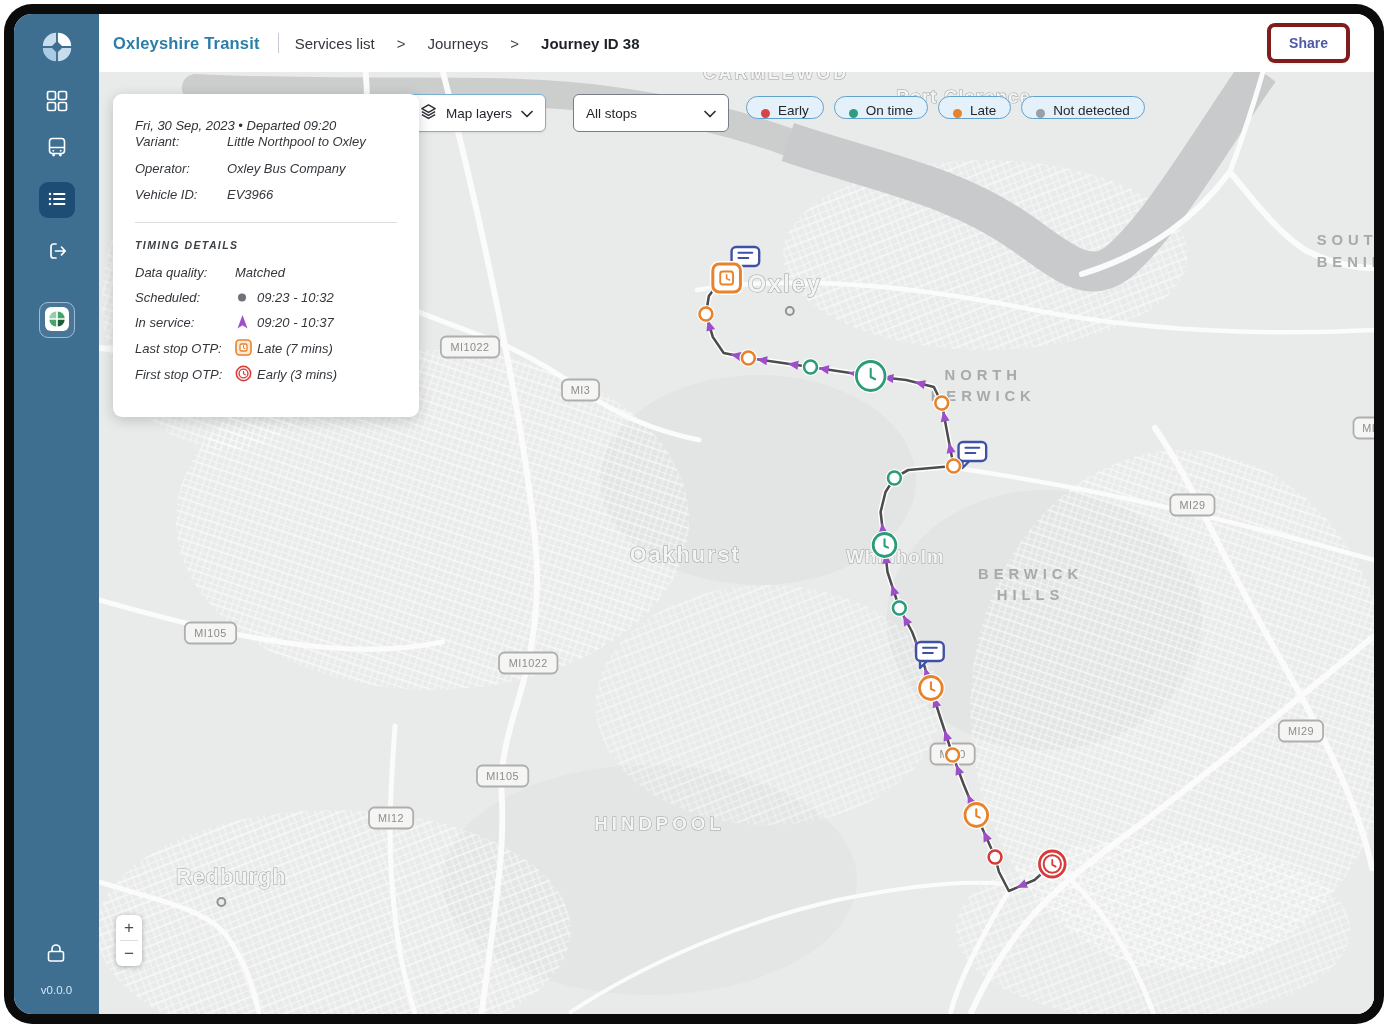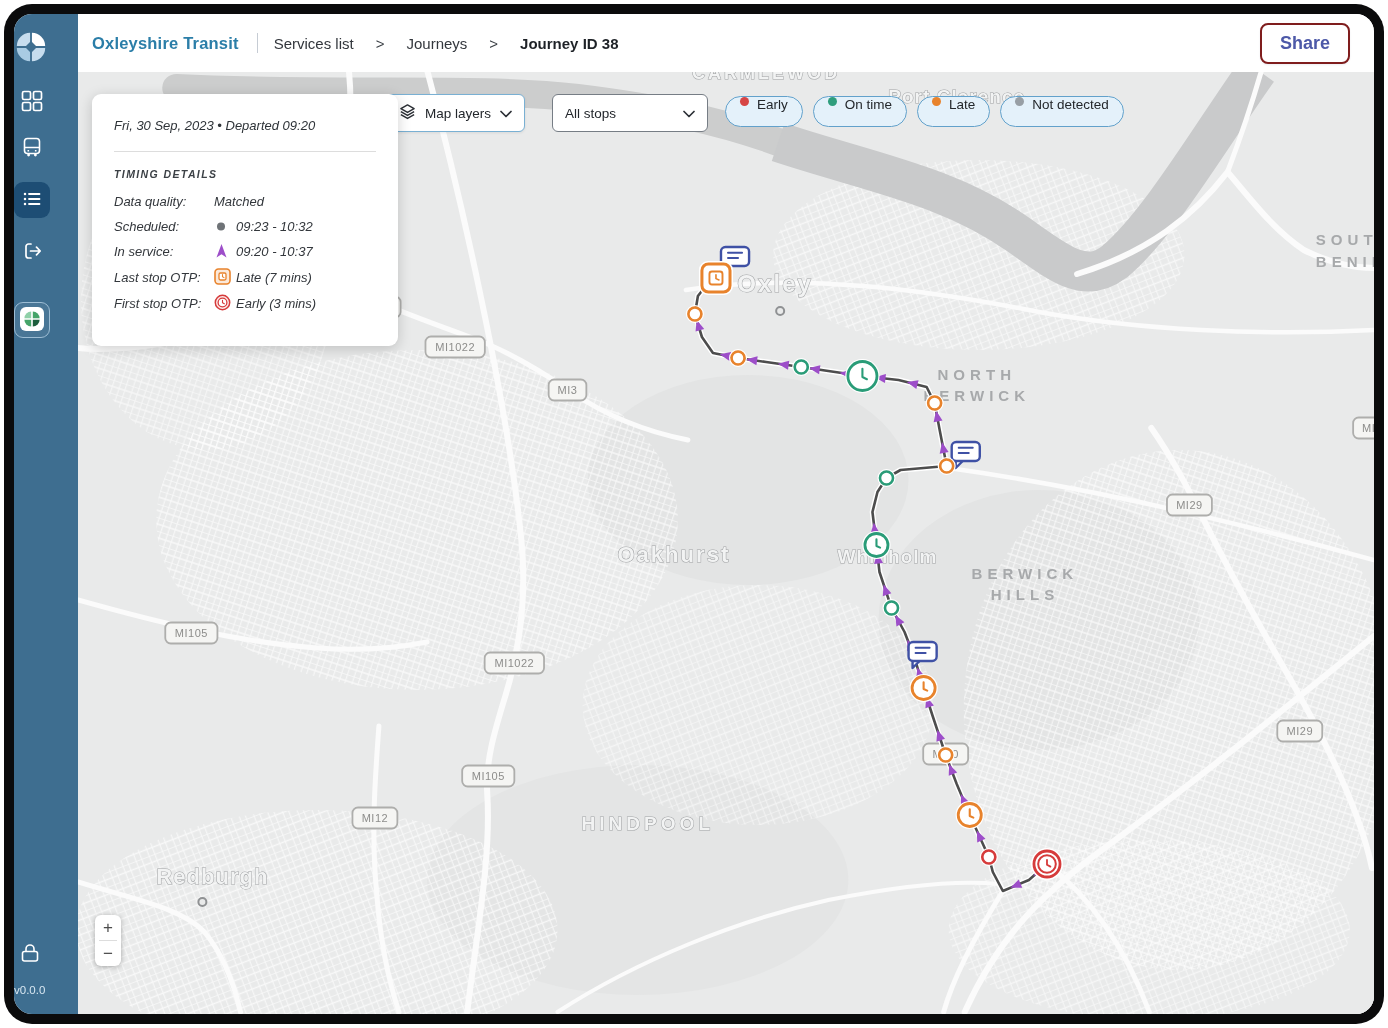--- a/index.html
+++ b/index.html
@@ -1,39 +1,39 @@
 <!DOCTYPE html>
 <html><head>
 <meta charset="utf-8">
 <style>
   html,body{margin:0;padding:0;width:1388px;height:1028px;background:#ffffff;
     font-family:"Liberation Sans",sans-serif;-webkit-font-smoothing:antialiased;}
   .device{position:absolute;left:4px;top:4px;width:1380px;height:1020px;background:#0b0b0c;border-radius:28px;}
   .app{position:absolute;left:10px;top:10px;right:10px;bottom:10px;background:#ffffff;border-radius:18px;overflow:hidden;display:flex;}
   
-  .sidebar{width:64px;flex:none;background:#3e6e90;display:flex;flex-direction:column;align-items:flex-start;}
+  .sidebar{width:85px;flex:none;background:#3e6e90;display:flex;flex-direction:column;align-items:center;}
   .logo{margin-top:16px;width:34px;height:34px;}
   .snav{display:flex;flex-direction:column;align-items:center;margin-top:26px;}
   .sbtn{background:none;border:none;padding:0;margin:0 0 22px;width:24px;height:24px;cursor:pointer;display:flex;align-items:center;justify-content:center;}
   .sbtn.active{width:36px;height:36px;background:#1d4d74;border-radius:9px;}
   .sbtn.appbtn{width:36px;height:36px;border:1.5px solid #9dbdd4;border-radius:9px;background:rgba(255,255,255,.06);margin-top:16px;}
   .sb-bottom{margin-top:auto;display:flex;flex-direction:column;align-items:center;padding-bottom:18px;}
   .lockbtn{background:none;border:none;padding:0;cursor:pointer;}
   .version{margin-top:16px;font-size:11.5px;color:#d7e6f1;}
   
   .main{flex:1;display:flex;flex-direction:column;min-width:0;}
   header{height:58px;flex:none;display:flex;align-items:center;background:#fff;padding:0 24px 0 14px;position:relative;z-index:6;}
   .brand{color:#2b7ea8;font-weight:700;font-size:16.5px;letter-spacing:.2px;cursor:pointer;}
   .hdiv{width:1px;height:20px;background:#c6ccd4;margin:0 16px 0 18px;}
   .breadcrumb{display:flex;align-items:center;gap:22px;font-size:15px;color:#33373d;}
   .bc-sep{color:#3a3f45;}
   .bc-item{cursor:pointer;}
   .bc-item.current{font-weight:700;color:#1e2227;}
-  .share{margin-left:auto;background:#fff;border:2px solid #7f1d1d;border-radius:8px;padding:8px 18px;
-    color:#4d59a8;font-weight:700;font-size:18px;cursor:pointer;box-shadow:0 1px 2px rgba(30,40,90,.08);font-family:inherit;}
+  .share{margin-left:auto;background:#fff;border:4px solid #7f1d1d;border-radius:8px;padding:8px 18px;
+    color:#4d59a8;font-weight:700;font-size:14px;cursor:pointer;box-shadow:0 1px 2px rgba(30,40,90,.08);font-family:inherit;}
   
   .map-wrap{position:relative;flex:1;background:#e9eaea;overflow:hidden;}
   #map-svg{position:absolute;left:0;top:0;width:100%;height:100%;}
   
   .card{position:absolute;left:14px;top:22px;width:262px;background:#fff;border-radius:9px;
     box-shadow:0 3px 14px rgba(0,0,0,.18);padding:24px 22px 26px;z-index:4;font-size:13px;color:#33373c;font-style:italic;}
   .card .date{font-size:13px;color:#2e3338;}
   .card h2{margin:10px 0 24px;font-size:18.5px;font-weight:700;color:#1d2126;letter-spacing:.2px;}
   .drow{display:flex;margin-bottom:9px;line-height:1.35;}
   .dlabel{width:92px;flex:none;}
@@ -42,21 +42,21 @@
   .theading{font-size:10.5px;font-weight:700;letter-spacing:1.4px;color:#3c4146;margin-bottom:14px;}
   .trow{display:flex;align-items:flex-end;margin-bottom:9px;}
   .tlabel{width:100px;flex:none;}
   .ticon{width:22px;flex:none;display:flex;align-items:center;}
   
   .ctrl{position:absolute;top:22px;height:38px;background:#fff;display:flex;align-items:center;
     border-radius:6px;font-size:13.5px;color:#23272c;cursor:pointer;z-index:3;font-family:inherit;text-align:center;}
   .ctrl.layers{left:308px;border:1.5px solid #79b0d3;padding:0 12px;gap:9px;box-shadow:0 1px 3px rgba(0,0,0,.08);}
   .ctrl.stops{left:474px;width:156px;border:1px solid #767d85;padding:0 12px;justify-content:space-between;}
   .legend{position:absolute;left:647px;top:24px;display:flex;gap:10px;z-index:3;}
-  .pill{height:31px;display:flex;align-items:flex-start;gap:8px;padding:0 14px;border-radius:16px;
+  .pill{height:23px;display:flex;align-items:flex-end;gap:8px;padding:0 14px;border-radius:16px;
     background:#e4f1fa;border:1px solid #62a1cb;font-size:13.5px;color:#23272b;cursor:pointer;font-family:inherit;}
   .pilldot{width:9px;height:9px;border-radius:50%;flex:none;}
   
   .zoomctrl{position:absolute;left:17px;bottom:48px;width:26px;background:#fff;border-radius:6px;
     box-shadow:0 1px 5px rgba(0,0,0,.3);z-index:3;display:flex;flex-direction:column;}
   .zoomctrl button{background:none;border:none;height:25px;font-size:17px;color:#4b4b4b;cursor:pointer;line-height:1;padding:0;font-family:inherit;}
   .zoomctrl .zdiv{height:1px;background:#ddd;margin:0 4px;}
 </style>
 </head>
 <body>
@@ -369,20 +369,34 @@
                 <rect x="-17" y="-17" width="34" height="34" rx="9" fill="#fff"></rect>
                 <rect x="-14" y="-14" width="28" height="28" rx="6.5" fill="#fff" stroke="#e8832c" stroke-width="3"></rect>
                 <rect x="-6.5" y="-6.5" width="13" height="13" rx="2.5" fill="none" stroke="#e8832c" stroke-width="1.9"></rect>
                 <path d="M0,-3.2 L0,0.6 L3,2" fill="none" stroke="#e8832c" stroke-width="1.6" stroke-linecap="round"></path>
               </g>
             </g>
       </svg>
 
       <section class="card">
         <div class="date">Fri, 30 Sep, 2023 • Departed 09:20</div>
+        <div id="detail-rows">
+              <div class="drow">
+                <span class="dlabel">Variant:</span>
+                <span class="dvalue">Little Northpool to Oxley</span>
+              </div>
+              <div class="drow">
+                <span class="dlabel">Operator:</span>
+                <span class="dvalue">Oxley Bus Company</span>
+              </div>
+              <div class="drow">
+                <span class="dlabel">Vehicle ID:</span>
+                <span class="dvalue">EV3966</span>
+              </div>
+            </div>
         <hr>
         <div class="theading">TIMING DETAILS</div>
         <div id="timing-rows">
               <div class="trow">
                 <span class="tlabel">Data quality:</span>
                 <span class="tvalue">Matched</span>
               </div>
               <div class="trow">
                 <span class="tlabel">Scheduled:</span>
                 <span class="ticon">

